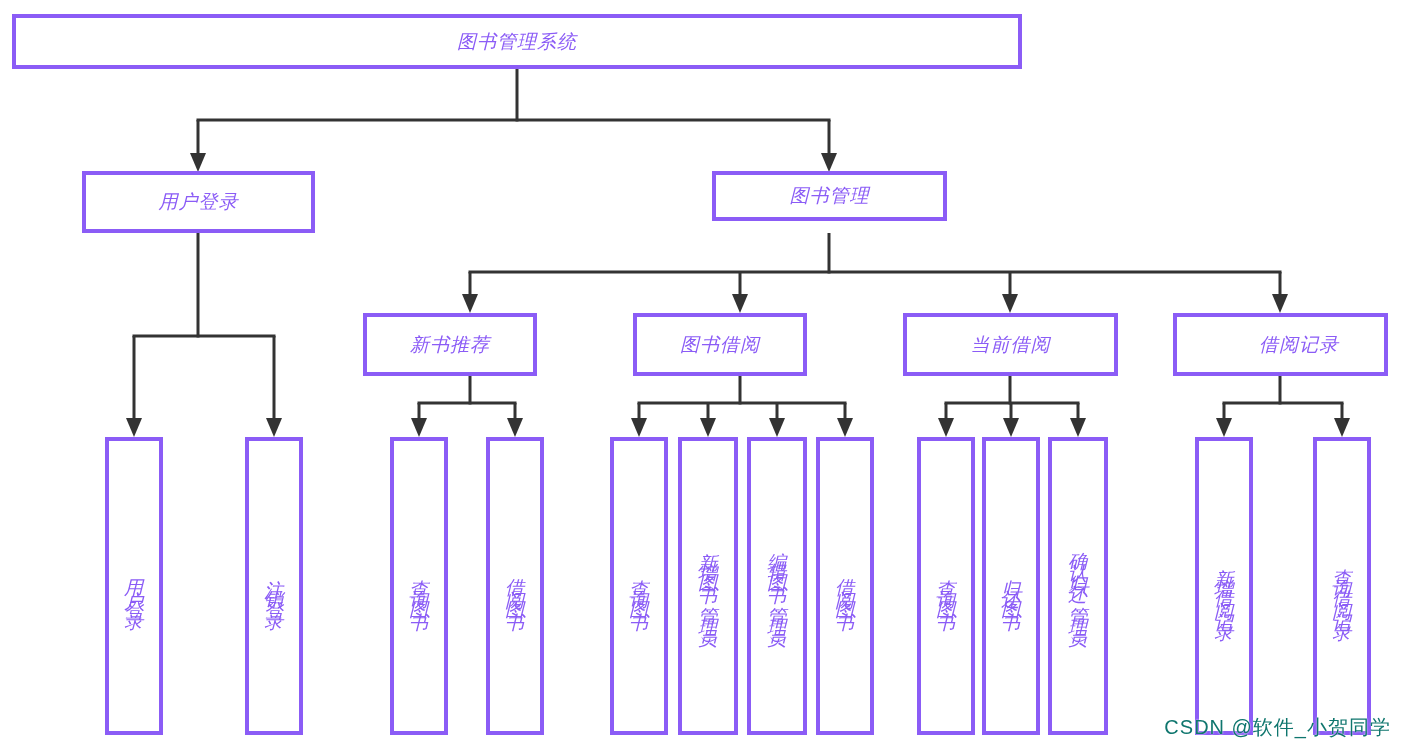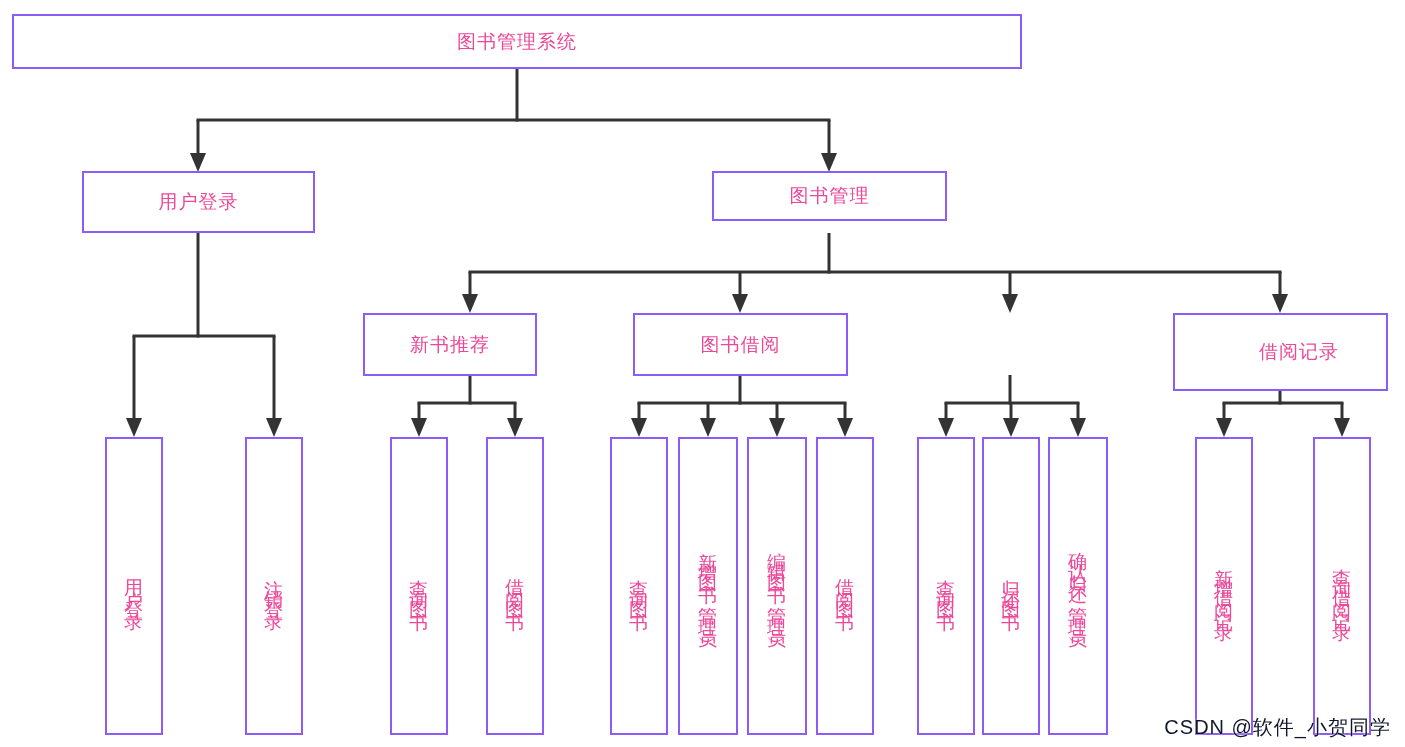--- a/index.html
+++ b/index.html
@@ -17,43 +17,44 @@
   }
   #connectors {
     position: absolute;
     left: 0;
     top: 0;
     z-index: 1;
   }
   .node {
     position: absolute;
     box-sizing: border-box;
-    border: 2px solid #8b5cf6;
+    border: 4px solid #8b5cf6;
     background: #ffffff;
-    color: #ec4899;
+    color: #8b5cf6;
     display: flex;
     align-items: center;
     justify-content: center;
     font-size: 19px;
     letter-spacing: 1px;
     z-index: 2;
+    font-style: italic;
   }
   .leaf {
     writing-mode: vertical-rl;
     text-orientation: mixed;
     letter-spacing: 11px;
     font-size: 19px;
     line-height: 1;
   }
   .watermark {
     position: absolute;
     right: 14px;
     top: 714px;
     z-index: 5;
-    color: #0f172a;
+    color: #0f766e;
     font-size: 20px;
     letter-spacing: 1px;
     text-shadow: 0 0 2px #ffffff;
     white-space: nowrap;
   }
 </style>
 </head>
 <body>
 
 <div id="canvas">
@@ -130,22 +131,23 @@
       <polygon points="1334,418 1350,418 1342,437"></polygon>
     </g>
   </svg>
 
   <div class="node" style="left:12px; top:14px; width:1010px; height:55px;">图书管理系统</div>
 
   <div class="node" style="left:82px; top:171px; width:233px; height:62px;">用户登录</div>
   <div class="node" style="left:712px; top:171px; width:235px; height:50px;">图书管理</div>
 
   <div class="node" style="left:363px; top:313px; width:174px; height:63px;">新书推荐</div>
-  <div class="node" style="left:633px; top:313px; width:215px; height:63px;">图书借阅</div>
-  <div class="node" style="left:1173px; top:313px; width:215px; height:78px;padding-left:37px;">借阅记录</div>
+  <div class="node" style="left:633px; top:313px; width:174px; height:63px;">图书借阅</div>
+  <div class="node" style="left:903px; top:313px; width:215px; height:63px;">当前借阅</div>
+  <div class="node" style="left:1173px; top:313px; width:215px; height:63px;padding-left:37px;">借阅记录</div>
 
   <div class="node leaf" style="left:105px; top:437px; width:58px; height:298px;">用户登录</div>
   <div class="node leaf" style="left:245px; top:437px; width:58px; height:298px;">注销登录</div>
 
   <div class="node leaf" style="left:390px; top:437px; width:58px; height:298px;">查询图书</div>
   <div class="node leaf" style="left:486px; top:437px; width:58px; height:298px;">借阅图书</div>
 
   <div class="node leaf" style="left:610px; top:437px; width:58px; height:298px;">查询图书</div>
   <div class="node leaf" style="left:678px; top:437px; width:60px; height:298px;">新增图书（管理员）</div>
   <div class="node leaf" style="left:747px; top:437px; width:60px; height:298px;">编辑图书（管理员）</div>

